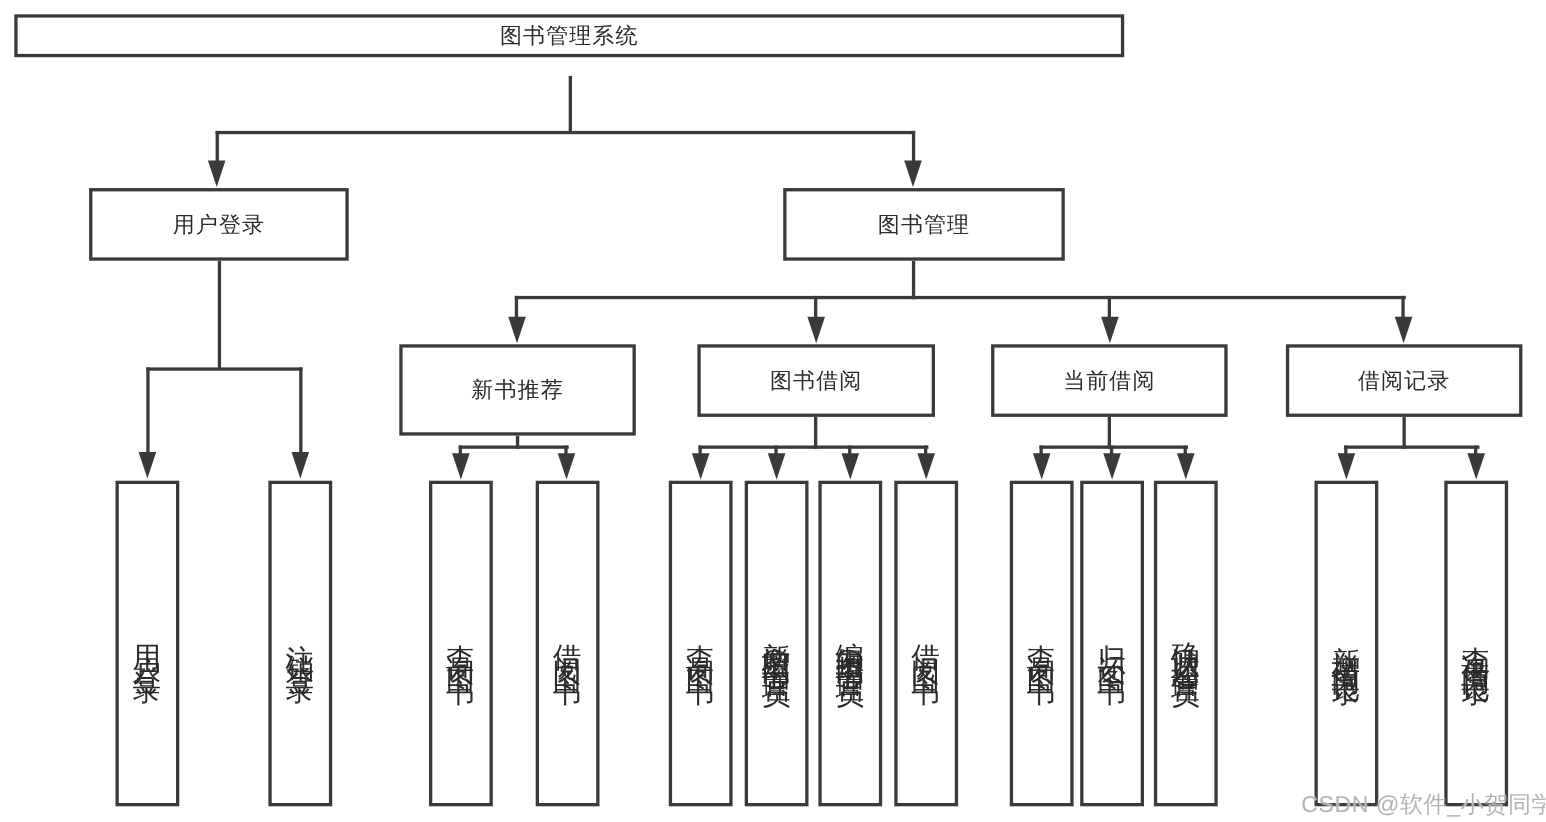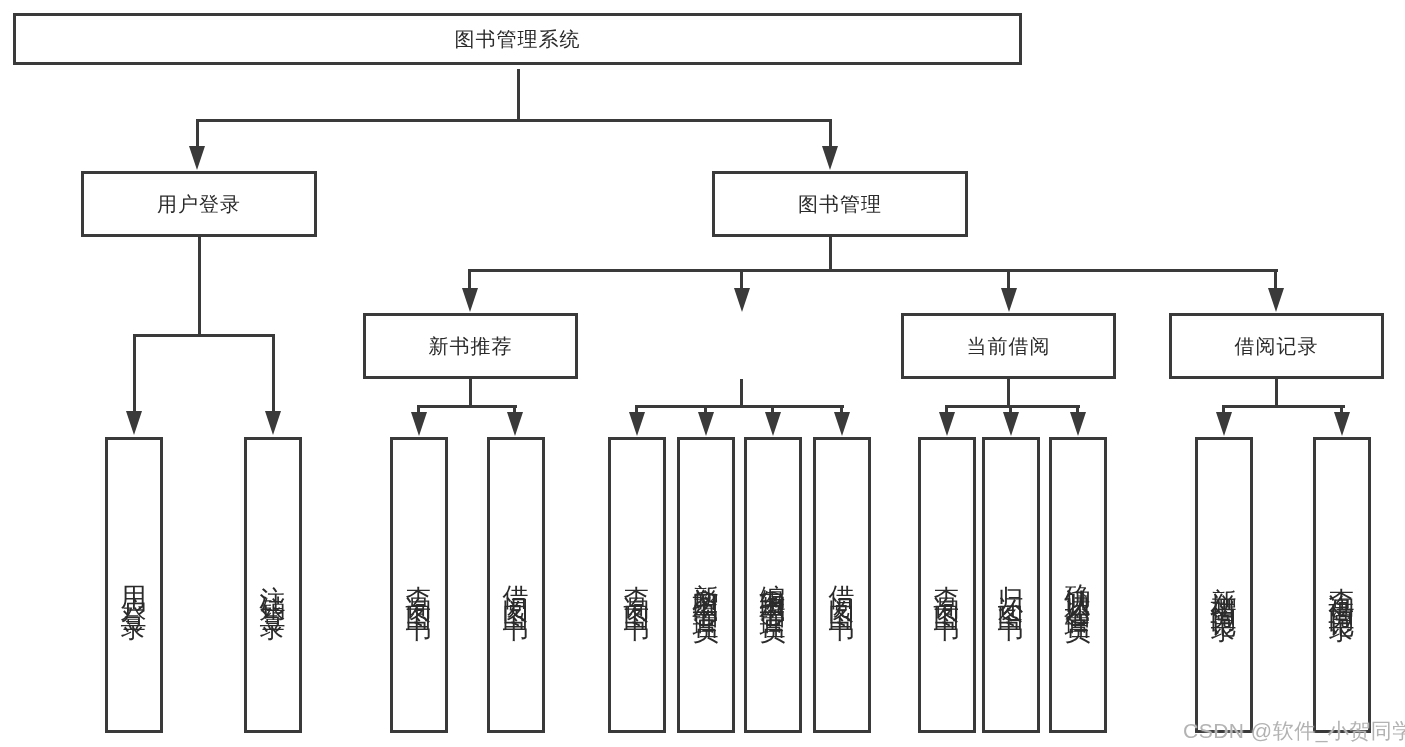--- a/index.html
+++ b/index.html
@@ -30,33 +30,36 @@
     position:absolute;left:1183px;top:717px;z-index:5;
     font-size:21px;color:#b3b3b3;letter-spacing:0.5px;white-space:nowrap;
     text-shadow:0 0 2px #ffffff;
   }
 </style>
 </head>
 <body>
 
 <div class="canvas">
 
-  <div class="node hnode" style="left:13px;top:13px;width:1009px;height:52px">
+  <div class="node hnode" style="left:13px;top:13px;width:1009px;height:39px">
     <span>图书管理系统</span>
   </div>
 
   <div class="node hnode" style="left:81px;top:171px;width:236px;height:66px">
     <span>用户登录</span>
   </div>
   <div class="node hnode" style="left:712px;top:171px;width:256px;height:66px">
     <span>图书管理</span>
   </div>
 
-  <div class="node hnode" style="left:363px;top:313px;width:215px;height:66px">
+  <div class="node hnode" style="left:363px;top:313px;width:215px;height:83px">
     <span>新书推荐</span>
+  </div>
+  <div class="node hnode" style="left:634px;top:313px;width:216px;height:66px">
+    <span>图书借阅</span>
   </div>
   <div class="node hnode" style="left:901px;top:313px;width:215px;height:66px">
     <span>当前借阅</span>
   </div>
   <div class="node hnode" style="left:1169px;top:313px;width:215px;height:66px">
     <span>借阅记录</span>
   </div>
 
   <div class="node leaf" style="left:105px">
     <span>用户登录</span>

